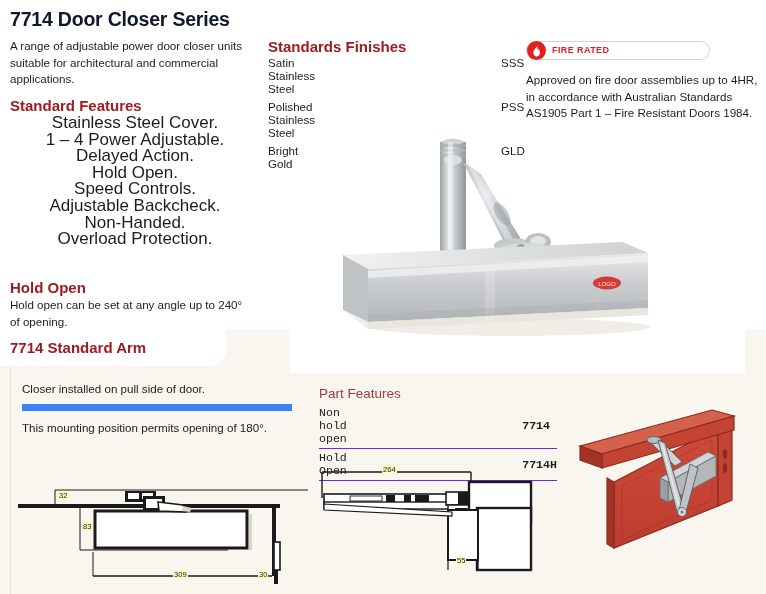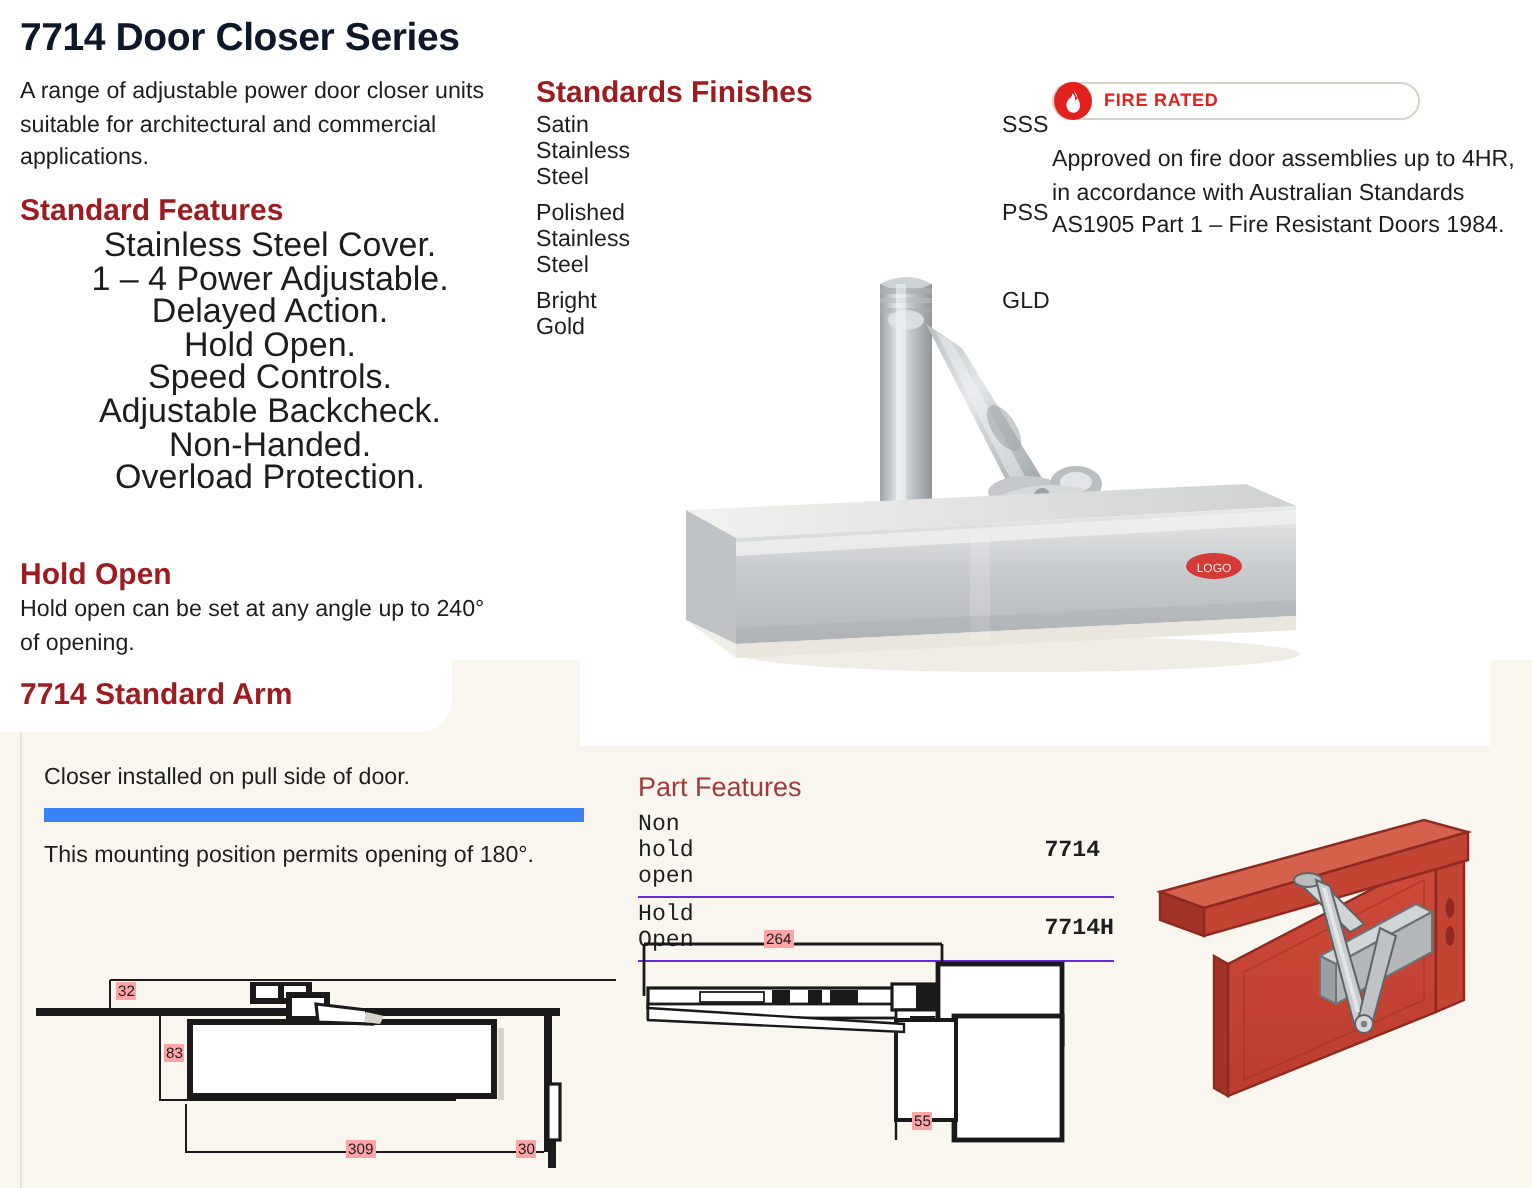--- a/index.html
+++ b/index.html
@@ -181,21 +181,21 @@
     font-family: Liberation Mono, monospace;
   }
   .parts td.num { font-weight: bold; padding-left: 162px; white-space: nowrap; }
 
   
   .drawing { position: absolute; }
   .dim-label {
     position: absolute;
     font-size: 7.6px;
     color: #1d1d1d;
-    background: #fca5a5;
+    background: #fef9c3;
     padding: 0 1px;
     white-space: nowrap;
   }
 </style>
 </head>
 <body>
 
 <div id="page">
 
   <div class="cream-panel">

